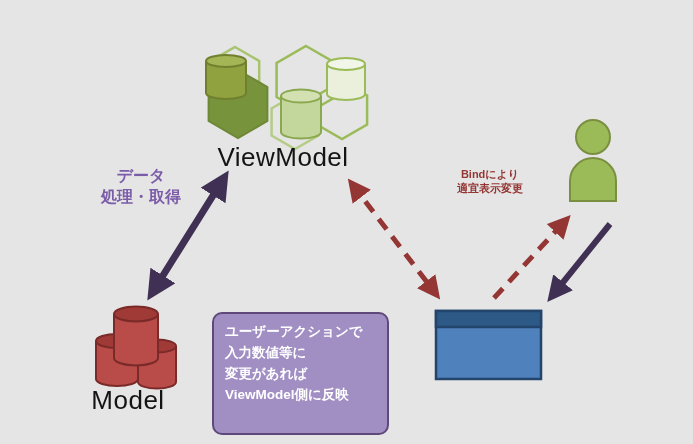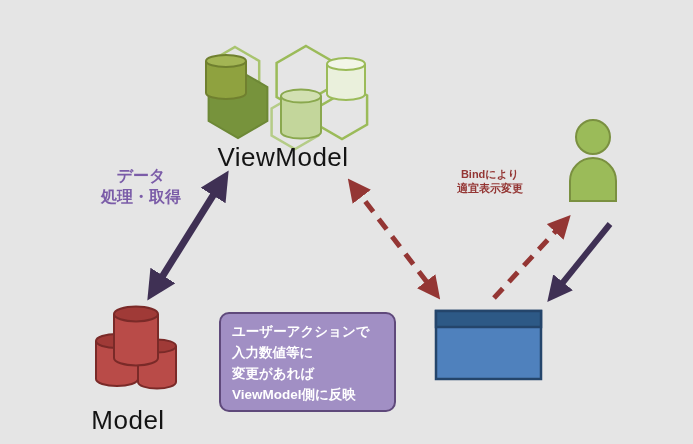--- a/index.html
+++ b/index.html
@@ -25,42 +25,41 @@
     letter-spacing: 0.5px;
   }
   .ann {
     font-weight: bold;
     font-size: 16px;
   }
   .purple { color: #7b5ca8; }
   .red { color: #943634; }
 
   #viewmodel-label { left: 183px; top: 141px; width: 200px; }
-  #model-label     { left: 72px;  top: 404px; width: 112px; text-align: center; }
+  #model-label     { left: 72px;  top: 384px; width: 112px; text-align: center; }
   #view-label      { left: 428px; top: 384px; width: 112px; }
 
   #data-fetch  { left: 82px;  top: 166px; width: 118px; }
   #two-way     { left: 302px; top: 239px; width: 108px; }
   #bind-update { left: 422px; top: 167px; width: 136px; font-size: 11px; }
   #user-action { left: 589px; top: 253px; width: 92px;  font-size: 15px; }
 
   .note {
     position: absolute;
     left: 212px; top: 312px;
-    width: 177px; height: 100px;
+    width: 177px; height: 123px;
     background: #a18fc4;
     border: 2px solid #5f497b;
     border-radius: 10px;
     color: #ffffff;
     font-weight: bold;
     font-size: 13.5px;
     line-height: 1.55;
     padding: 8px 11px;
     white-space: pre-line;
-    margin-left: 7px;
   }
 </style>
 </head>
 <body>
 
 <div class="stage">
 
   <svg width="693" height="444" viewBox="0 0 693 444">
     <defs>
       <marker id="ap" viewBox="0 0 10 10" refX="7" refY="5" markerWidth="4.2" markerHeight="4.2" orient="auto-start-reverse">

